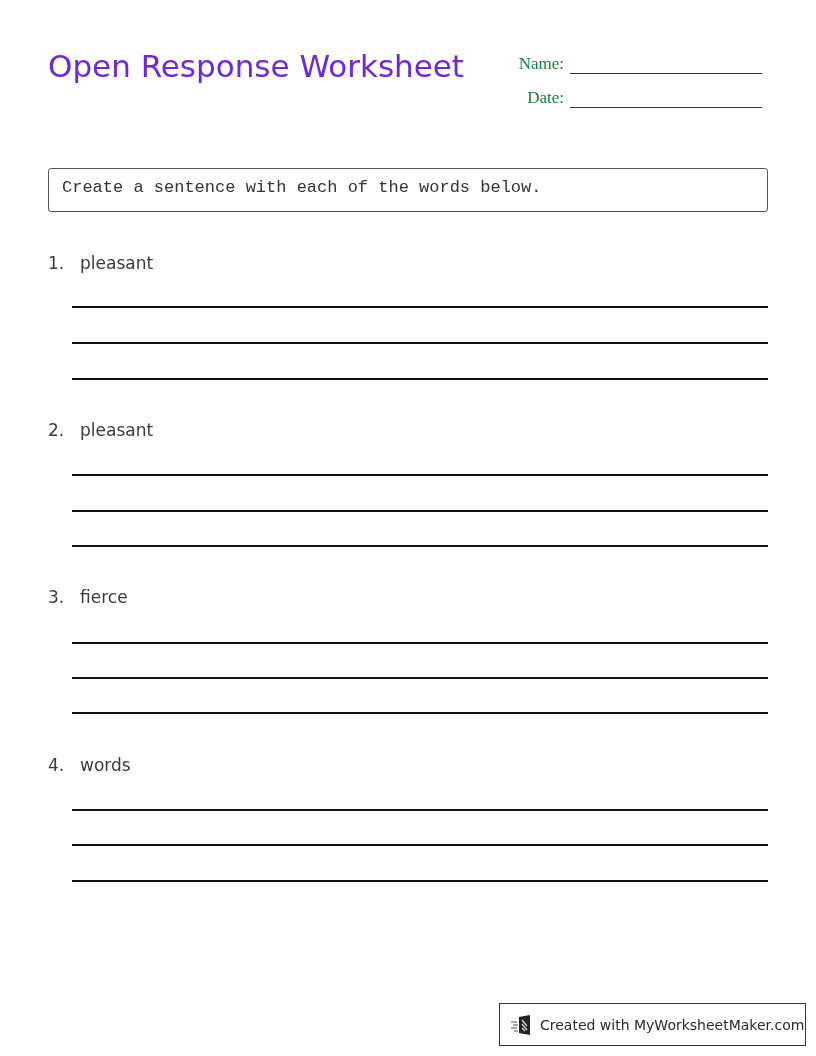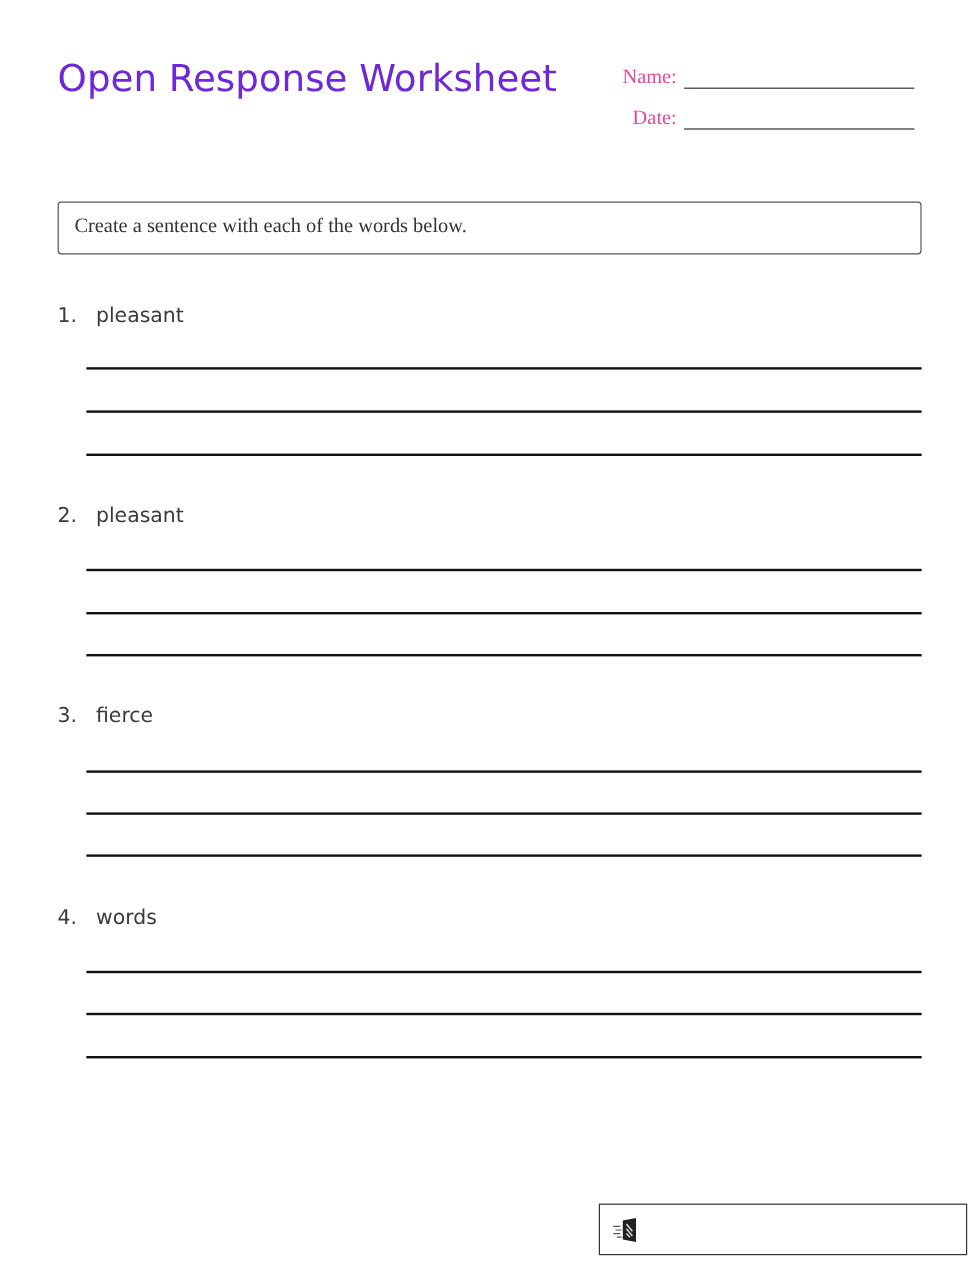--- a/index.html
+++ b/index.html
@@ -7,32 +7,32 @@
     body { position: relative; font-family: "DejaVu Sans", sans-serif; color: #333333; }
 
     .title {
       position: absolute; left: 48px; top: 48px;
       font-size: 31px; font-weight: normal; color: #6d28d9;
       letter-spacing: 0px; white-space: nowrap;
     }
 
     .meta-row { position: absolute; display: flex; align-items: flex-end; }
     .meta-label {
-      font-family: "Liberation Serif", serif; font-size: 17px; color: #ec4899;
+      font-family: "Liberation Serif", serif; font-size: 17px; color: #15803d;
       text-align: right; width: 70px; padding-right: 6px; line-height: 20px;
     }
     .meta-line { width: 192px; border-bottom: 1px solid #333333; height: 20px; }
     .meta-name { left: 500px; top: 54px; }
     .meta-date { left: 500px; top: 88px; }
 
     .instructions {
       position: absolute; left: 48px; top: 168px; width: 720px; height: 44px;
       border: 1px solid #555555; border-radius: 3px;
       padding: 9px 13px; font-size: 17px; color: #333333; white-space: nowrap;
-      font-family: Liberation Serif, serif;
+      font-family: Liberation Mono, monospace;
     }
 
     .item { position: absolute; left: 48px; width: 720px; }
     .item-head { display: flex; font-size: 17px; color: #3a3a3a; line-height: 22px; }
     .item-num { width: 32px; }
     .item-word { }
     .answer-line {
       position: absolute; left: 24px; width: 696px; height: 0;
       border-top: 2px solid #111111;
     }
@@ -104,13 +104,14 @@
   <span class="footer-icon">
     <svg width="24" height="24" viewBox="0 0 24 24">
       <line x1="1" y1="9" x2="7" y2="9" stroke="#555" stroke-width="1"></line>
       <line x1="3" y1="12" x2="8" y2="12" stroke="#555" stroke-width="1"></line>
       <line x1="1" y1="15" x2="7" y2="15" stroke="#555" stroke-width="1"></line>
       <line x1="4" y1="18" x2="8" y2="18" stroke="#555" stroke-width="1"></line>
       <path d="M9 4 L20 2 L20 22 L9 20 Z" fill="#222"></path>
       <path d="M12 7 L17 13 M12 11 L17 17 M12 15 L15 18" stroke="#ddd" stroke-width="1.2"></path>
     </svg>
   </span>
+  <span>Created with MyWorksheetMaker.com</span>
 </div>
 
 </body></html>

